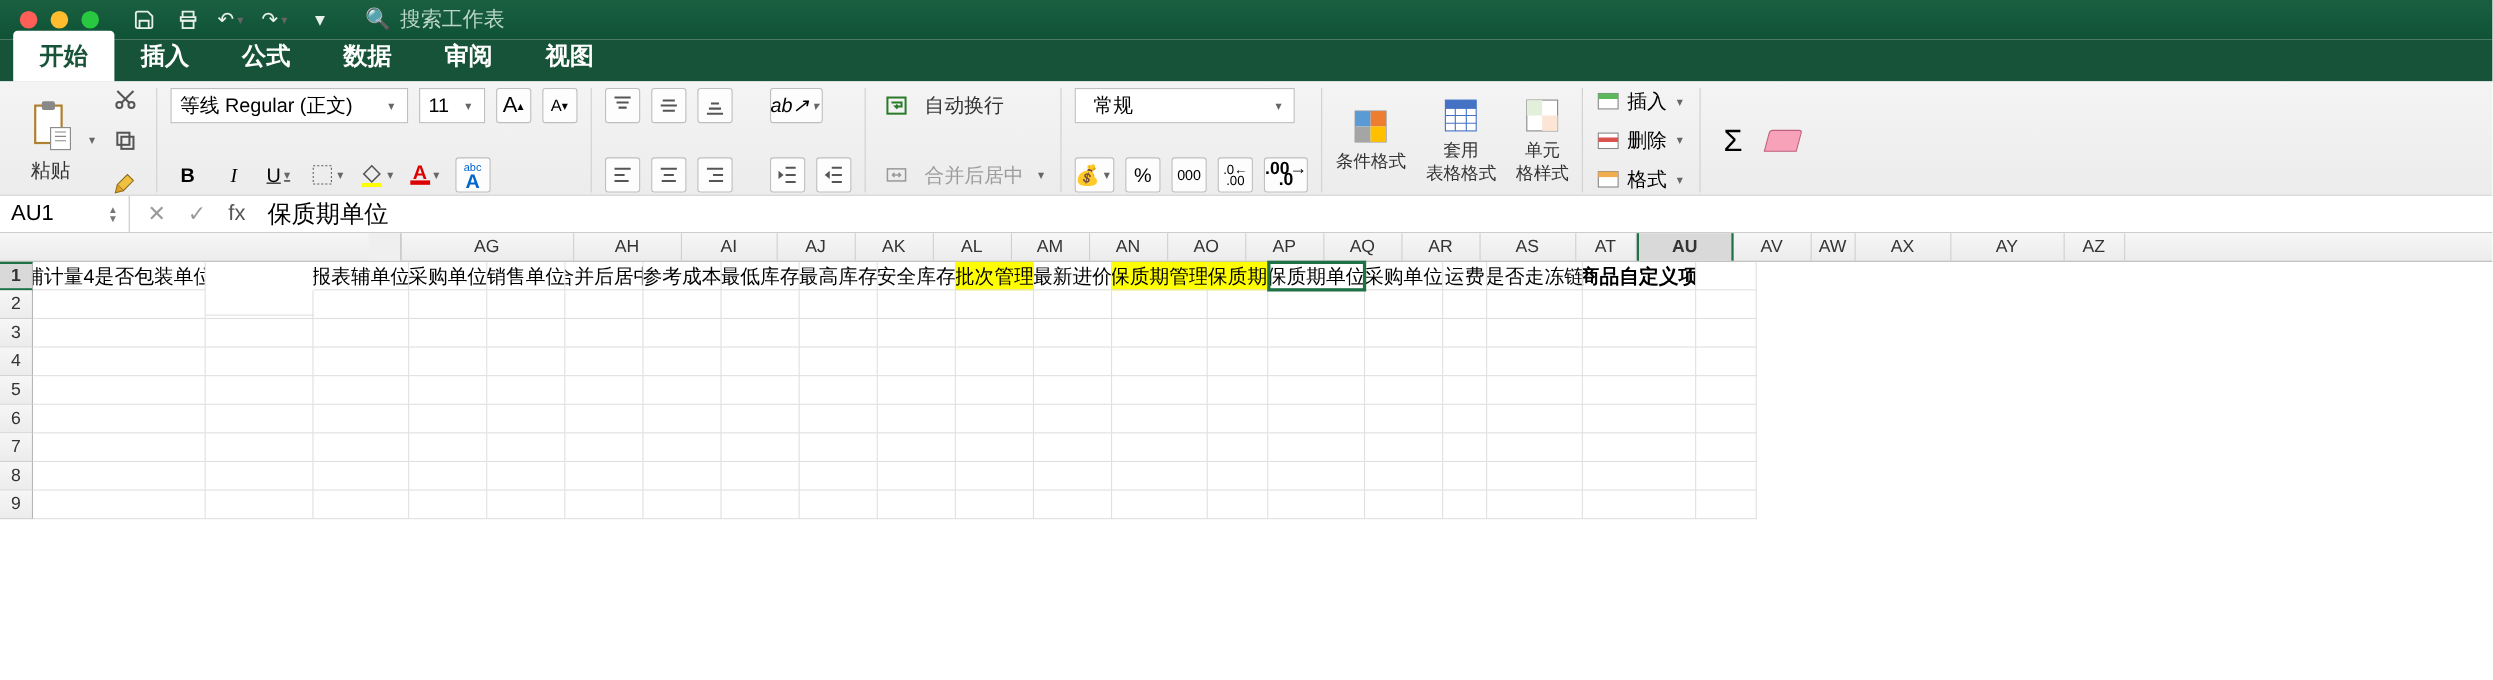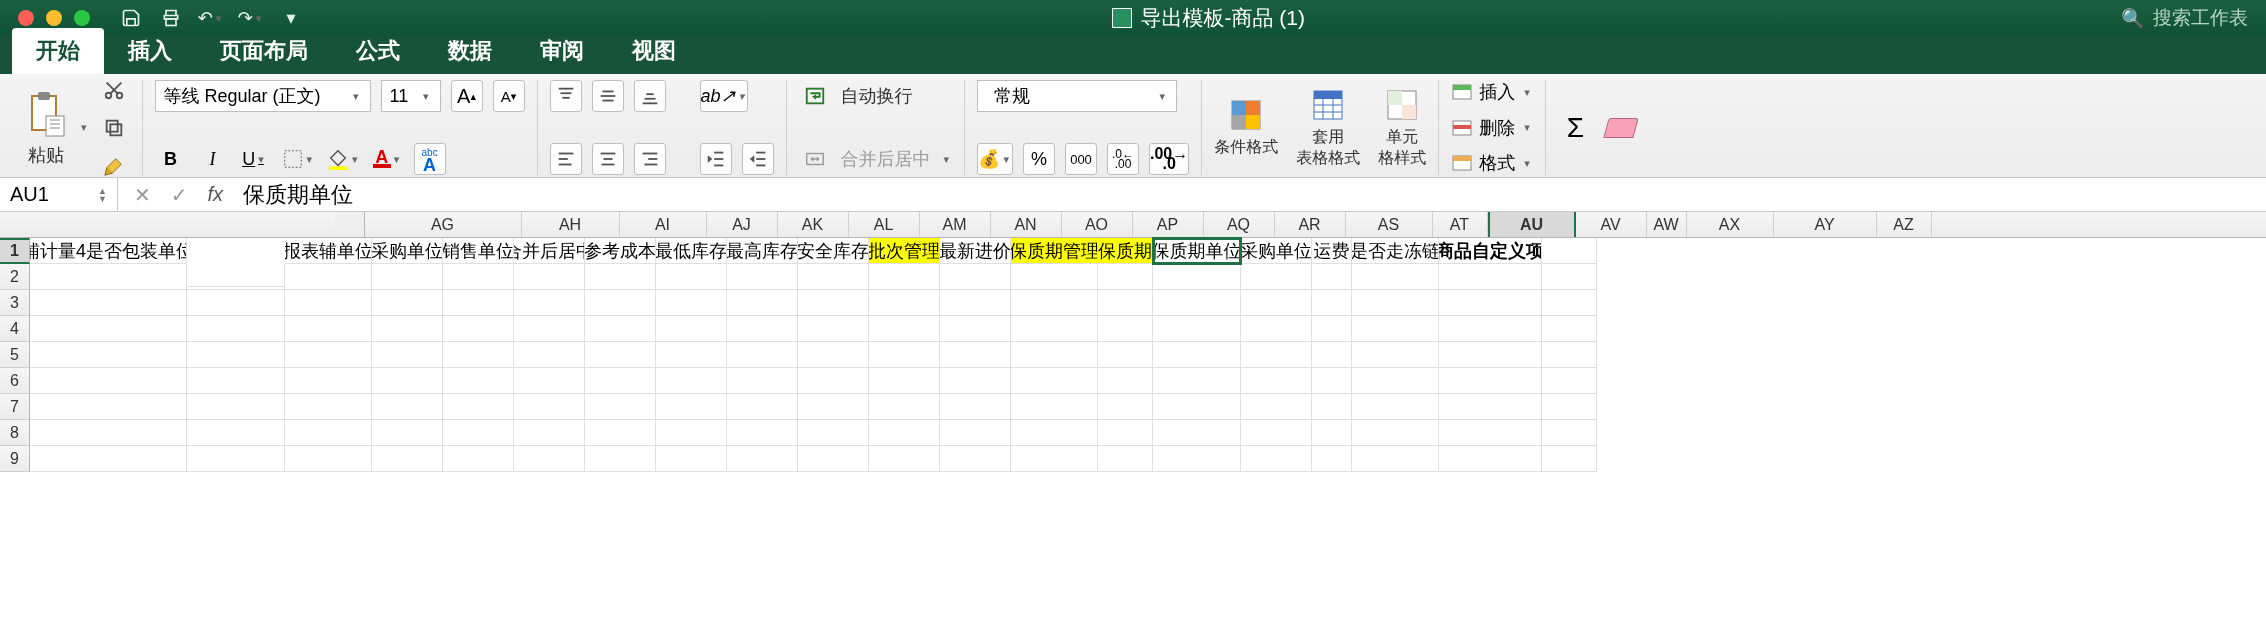--- a/index.html
+++ b/index.html
@@ -37,21 +37,21 @@
 .paste-big { display:flex; flex-direction:column; align-items:center; gap:4px; padding:0 4px; }
 .paste-clip { width:40px; height:50px; display:flex; align-items:center; justify-content:center; }
 .side-col { display:flex; flex-direction:column; gap:6px; }
 .cell-menu { display:flex; align-items:center; gap:6px; font-size:18px; }
 
 .fbar { height:34px; border-bottom:1px solid #c8c8c8; display:flex; align-items:center; background:#fff; }
 .namebox { width:118px; height:100%; border-right:1px solid #c8c8c8; display:flex; align-items:center; padding:0 10px; font-size:20px; justify-content:space-between; }
 .stepper { display:flex; flex-direction:column; font-size:9px; color:#777; line-height:8px; }
 .fx-area { display:flex; align-items:center; gap:20px; padding:0 16px; font-size:20px; }
 .fx-ico { color:#9a9a9a; font-size:20px; }
-.fx-lbl { font-style:italic; color:#555; }
+.fx-lbl { color:#555; }
 .fx-val { font-size:22px; }
 
 .grid-wrap { position:relative; }
 .col-headers { display:flex; height:26px; background:linear-gradient(#f6f6f6,#ececec); border-bottom:1px solid #b5b5b5;justify-content:center; }
 .rowhdr-space { width:30px; border-right:1px solid #b5b5b5; background:#efefef; }
 .colh { border-right:1px solid #d0d0d0; display:flex; align-items:center; justify-content:center; font-size:16px; color:#333; }
 .colh.active { background:#d9d9d9; border-left:2px solid #1f7246; border-right:2px solid #1f7246; font-weight:bold; }
 .rows { display:flex; flex-direction:column; }
 .row { display:flex; height:26px; }
 .rowh { width:30px; background:linear-gradient(#f6f6f6,#ececec); border-right:1px solid #b5b5b5; border-bottom:1px solid #d0d0d0; display:flex; align-items:center; justify-content:center; font-size:16px; color:#333; }
@@ -82,34 +82,29 @@
         <svg viewBox="0 0 24 24" width="20" height="20" fill="none" stroke="#e7f0eb" stroke-width="2">
           <rect x="6" y="13" width="12" height="8"></rect>
           <path d="M6 9V3h12v6"></path>
           <path d="M4 13h16v-4H4z"></path>
         </svg>
       </div>
     <div class="qat-ico">↶<span class="drop">▾</span></div>
     <div class="qat-ico">↷<span class="drop">▾</span></div>
     <div class="qat-ico">▾</div>
   </div>
-  <div class="title-text">
-    <span class="doc-ico"></span>
-    <span>导出模板-商品 (1)</span>
-  </div>
   <div class="search-box">
     <span>🔍</span>
     <span>搜索工作表</span>
   </div>
 </div>
 
 <div class="tabbar">
     <div class="tab active">开始</div>
     <div class="tab">插入</div>
-    <div class="tab">页面布局</div>
     <div class="tab">公式</div>
     <div class="tab">数据</div>
     <div class="tab">审阅</div>
     <div class="tab">视图</div>
   </div>
 
 <div class="ribbon">
 
   <div class="rgroup" style="flex-direction:row;gap:8px;align-items:center;">
     <div class="paste-big">

